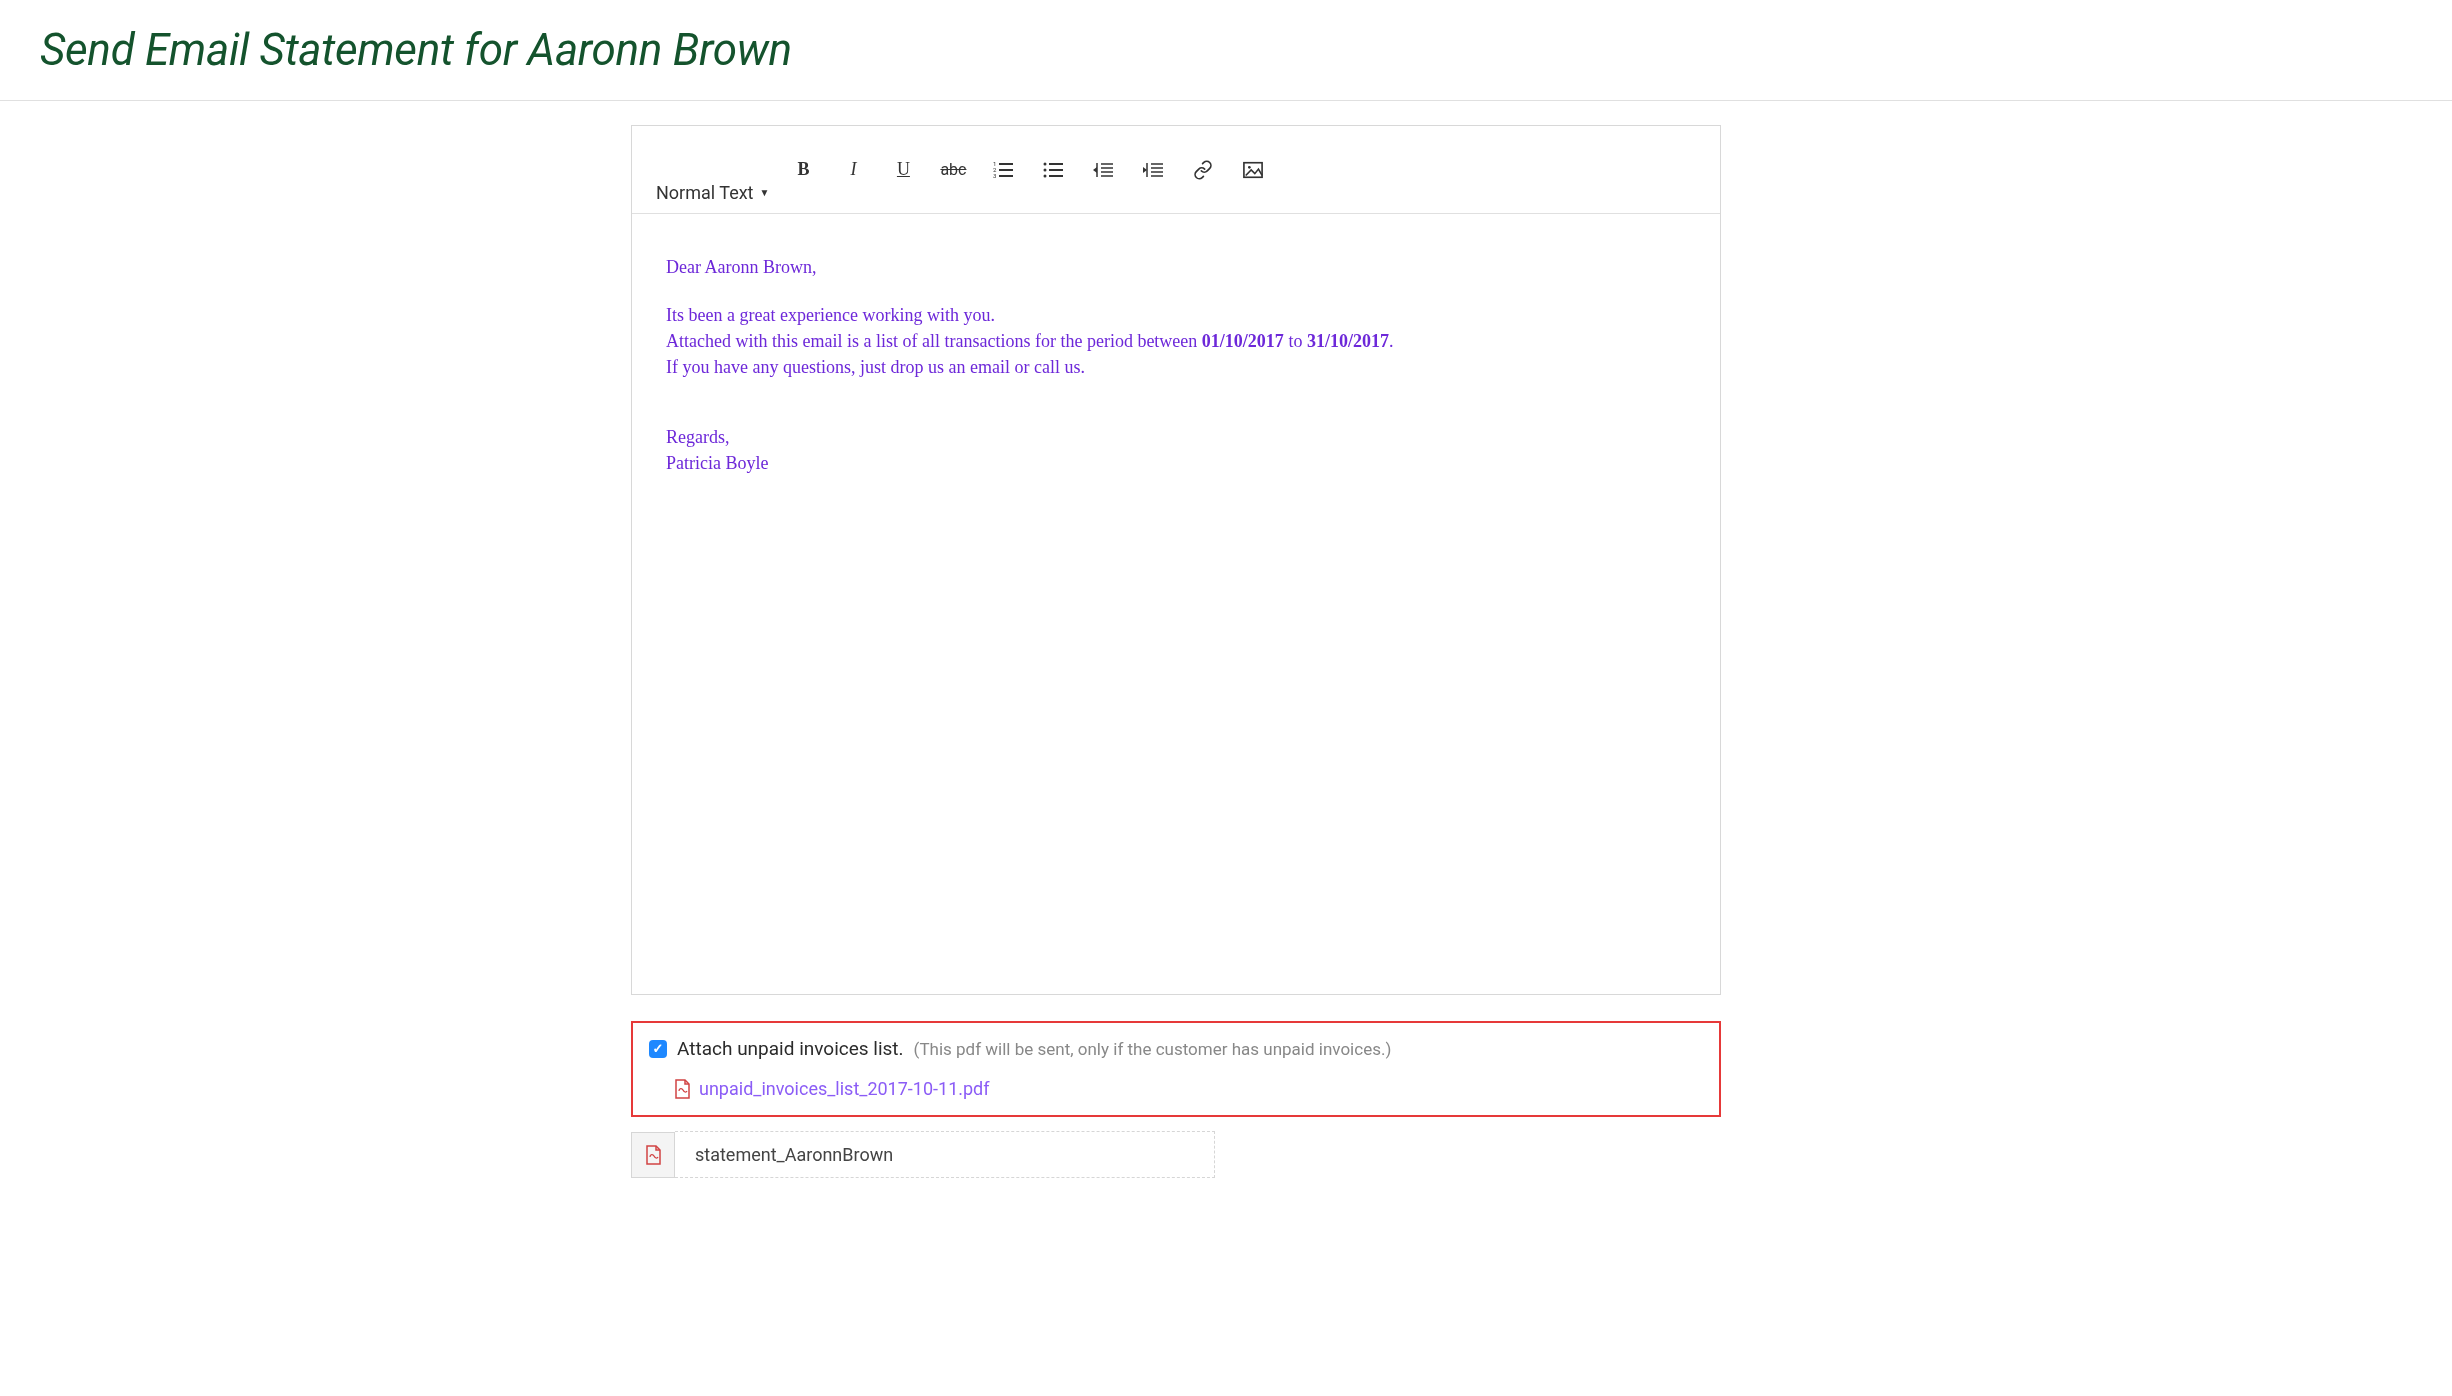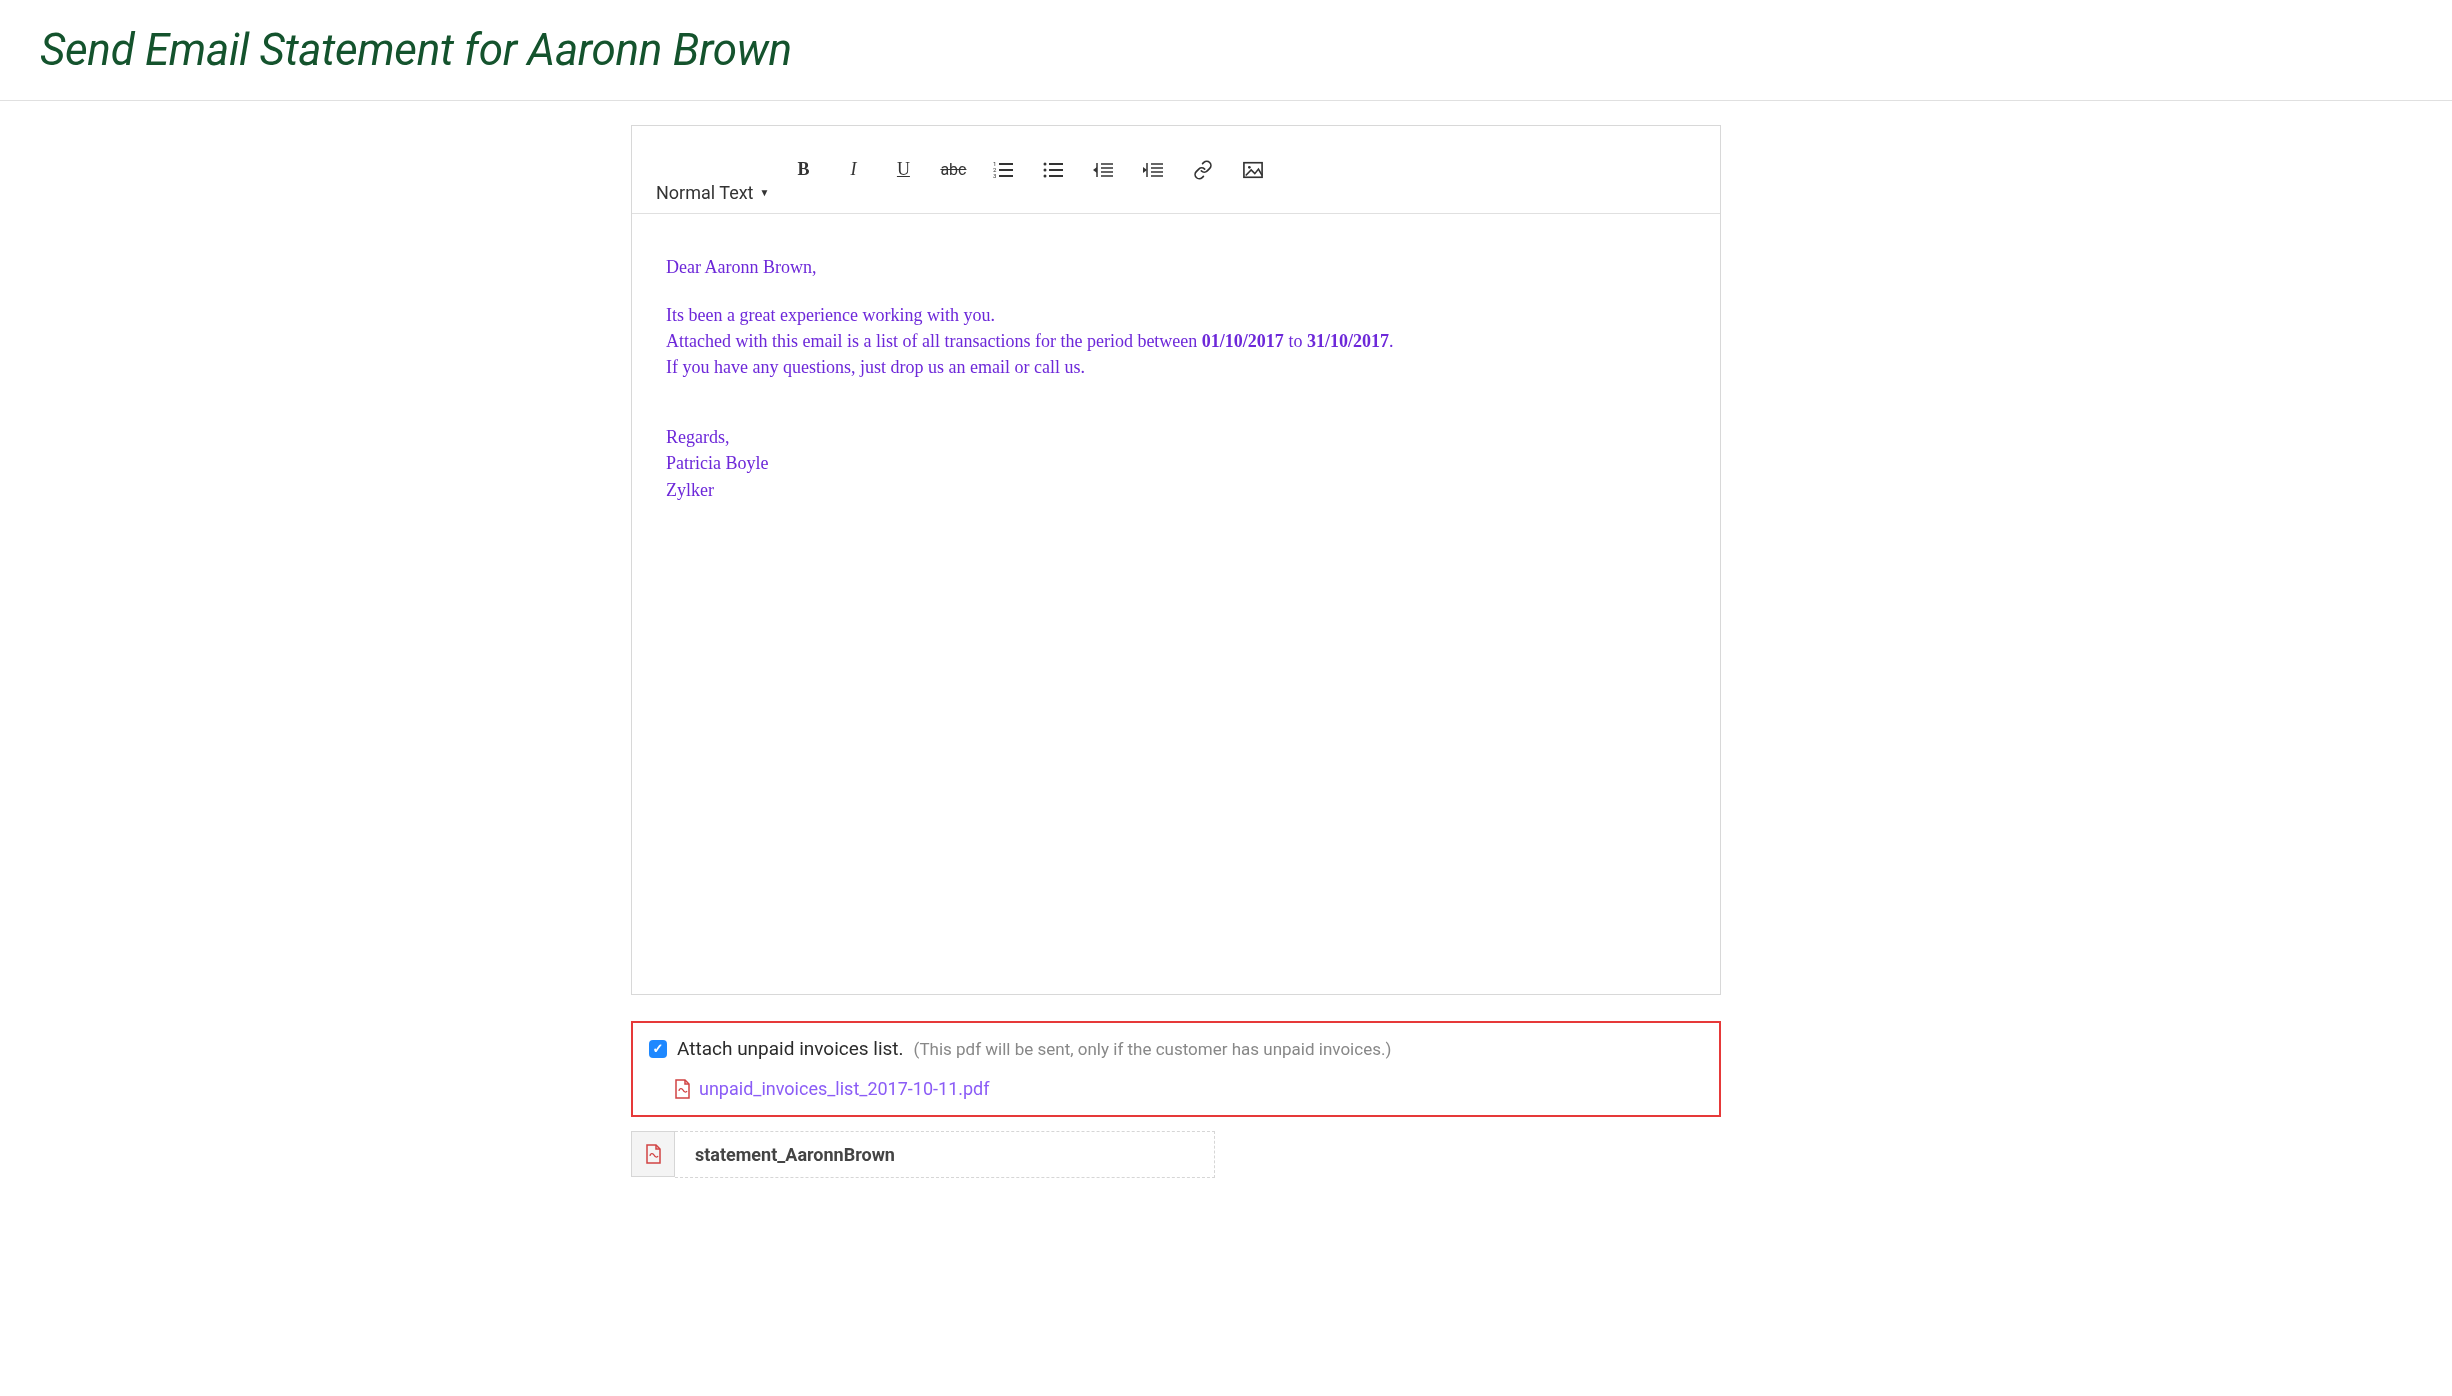--- a/index.html
+++ b/index.html
@@ -147,23 +147,22 @@
     .pdf-icon svg { display: block; }
     .second-attach {
       margin-top: 20px;
       display: flex;
       align-items: center;
       gap: 10px;
       padding-left: 6px;
     }
     .file-chip {
       display: flex;
-      align-items: flex-start;
+      align-items: flex-end;
       margin-top: 14px;
-      font-weight: bold;
     }
     .file-chip-icon {
       border: 1px solid #d6d6d6;
       background: #f4f4f4;
       padding: 12px 12px;
       display: flex;
       align-items: center;
       justify-content: center;
     }
     .file-chip-name {
@@ -251,21 +250,20 @@
 
     <div class="editor-body">
       <p>Dear Aaronn Brown,</p>
       <p class="para-gap">Its been a great experience working with you.</p>
       <p>
         <span>Attached with this email is a list of all transactions for the period between </span><span class="bold-d">01/10/2017</span><span> to </span><span class="bold-d">31/10/2017</span><span>.</span>
       </p>
       <p>If you have any questions, just drop us an email or call us.</p>
       <p class="para-gap" style="margin-top:44px">Regards,</p>
       <p>Patricia Boyle</p>
-      <p>Zylker</p>
     </div>
   </div>
 
   <div class="attachments-area">
     <div class="highlight-box">
       <div class="attach-row">
         <div class="checkbox blue"></div>
         <span class="attach-label">Attach unpaid invoices list.</span>
         <span class="attach-hint">(This pdf will be sent, only if the customer has unpaid invoices.)</span>
       </div>

